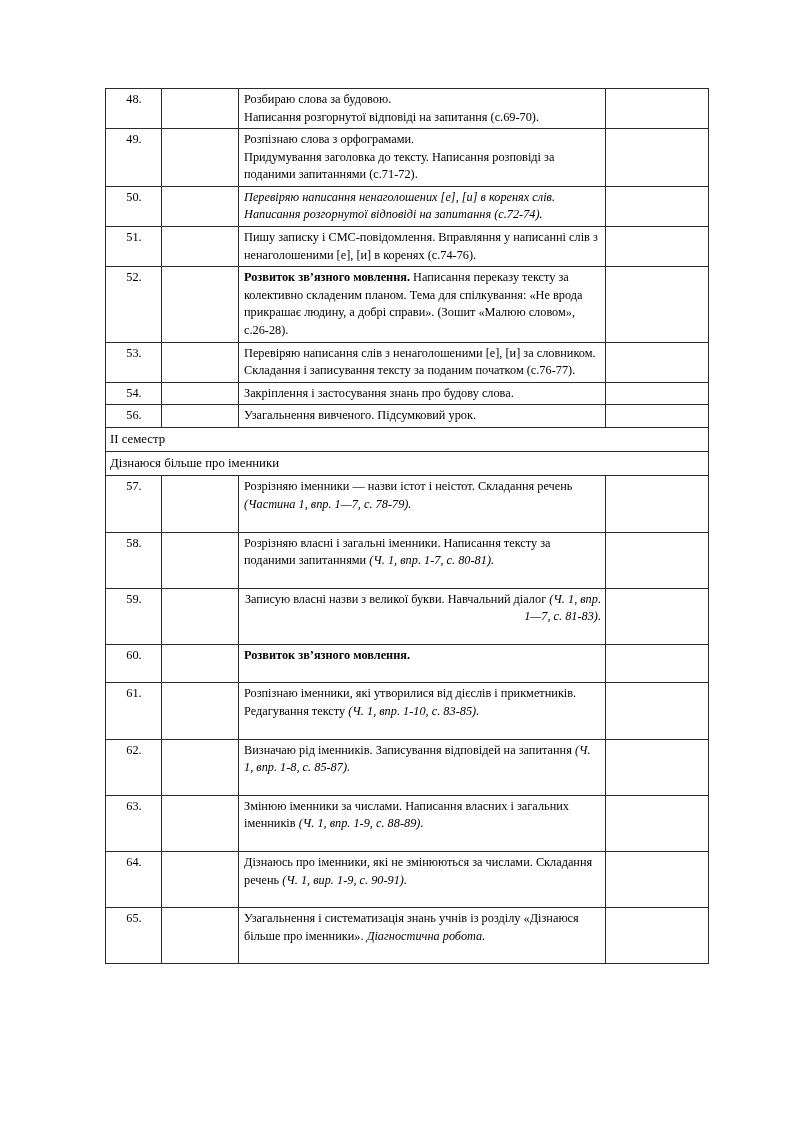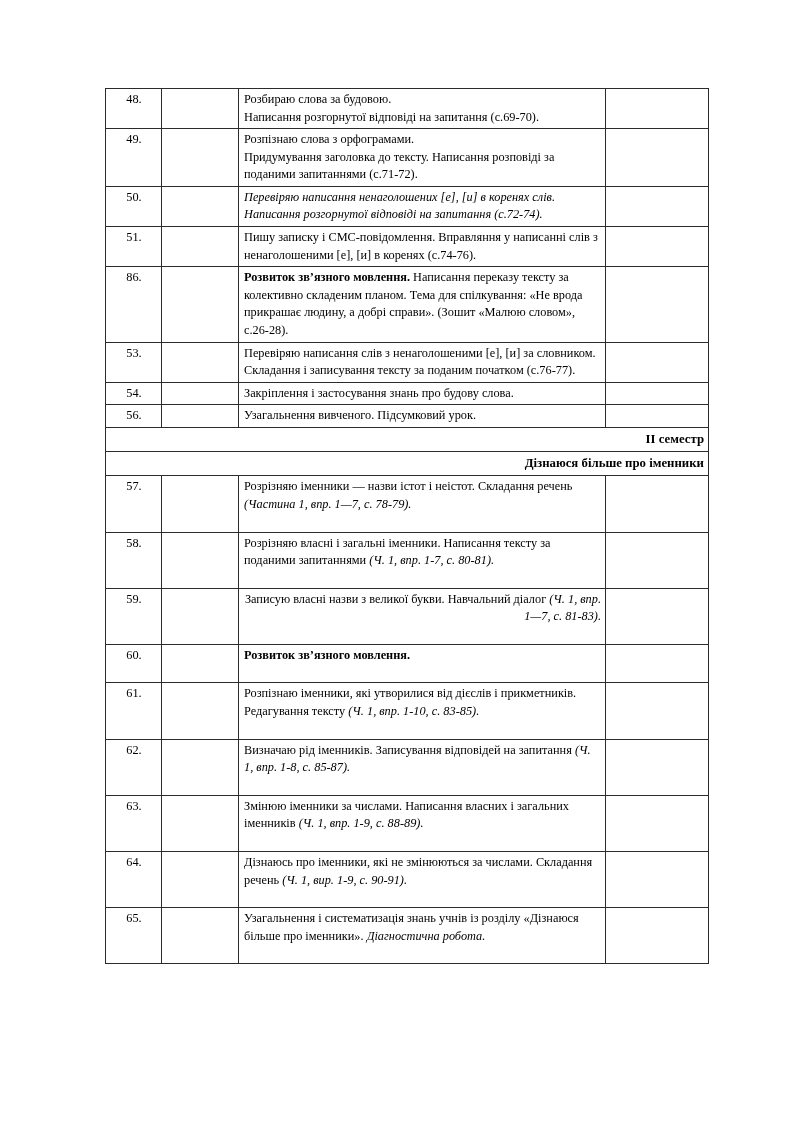--- a/index.html
+++ b/index.html
@@ -48,22 +48,22 @@
   td.topic p {
     margin: 0;
   }
   td.topic {
     padding-right: 6px;
   }
   .b { font-weight: bold; }
   .i { font-style: italic; }
 
   tr.section td {
-    text-align: right;
-    font-weight: bold;
+    text-align: left;
+    font-weight: normal;
     padding: 2px 4px 3px 4px;
     font-size: 12.8px;
   }
 </style>
 </head>
 <body>
 
 <div class="page">
   <table class="plan">
     <colgroup>
@@ -102,21 +102,21 @@
         </tr>
         <tr>
           <td class="num" style="padding-bottom: 2px;">51.</td>
           <td class="date" style="padding-bottom: 2px;"></td>
           <td class="topic" style="padding-bottom: 2px;">
             <p><span>Пишу записку і СМС-повідомлення. Вправляння у написанні слів з ненаголошеними [е], [и] в коренях (с.74-76).</span></p>
           </td>
           <td class="note" style="padding-bottom: 2px;"></td>
         </tr>
         <tr>
-          <td class="num" style="padding-bottom: 2px;">86.</td>
+          <td class="num" style="padding-bottom: 2px;">52.</td>
           <td class="date" style="padding-bottom: 2px;"></td>
           <td class="topic" style="padding-bottom: 2px;">
             <p><span class="b">Розвиток зв’язного мовлення.</span><span> Написання переказу тексту за колективно складеним планом. Тема для спілкування: «Не врода прикрашає людину, а добрі справи». (Зошит «Малюю словом», с.26-28).</span></p>
           </td>
           <td class="note" style="padding-bottom: 2px;"></td>
         </tr>
         <tr>
           <td class="num" style="padding-bottom: 2px;">53.</td>
           <td class="date" style="padding-bottom: 2px;"></td>
           <td class="topic" style="padding-bottom: 2px;">

